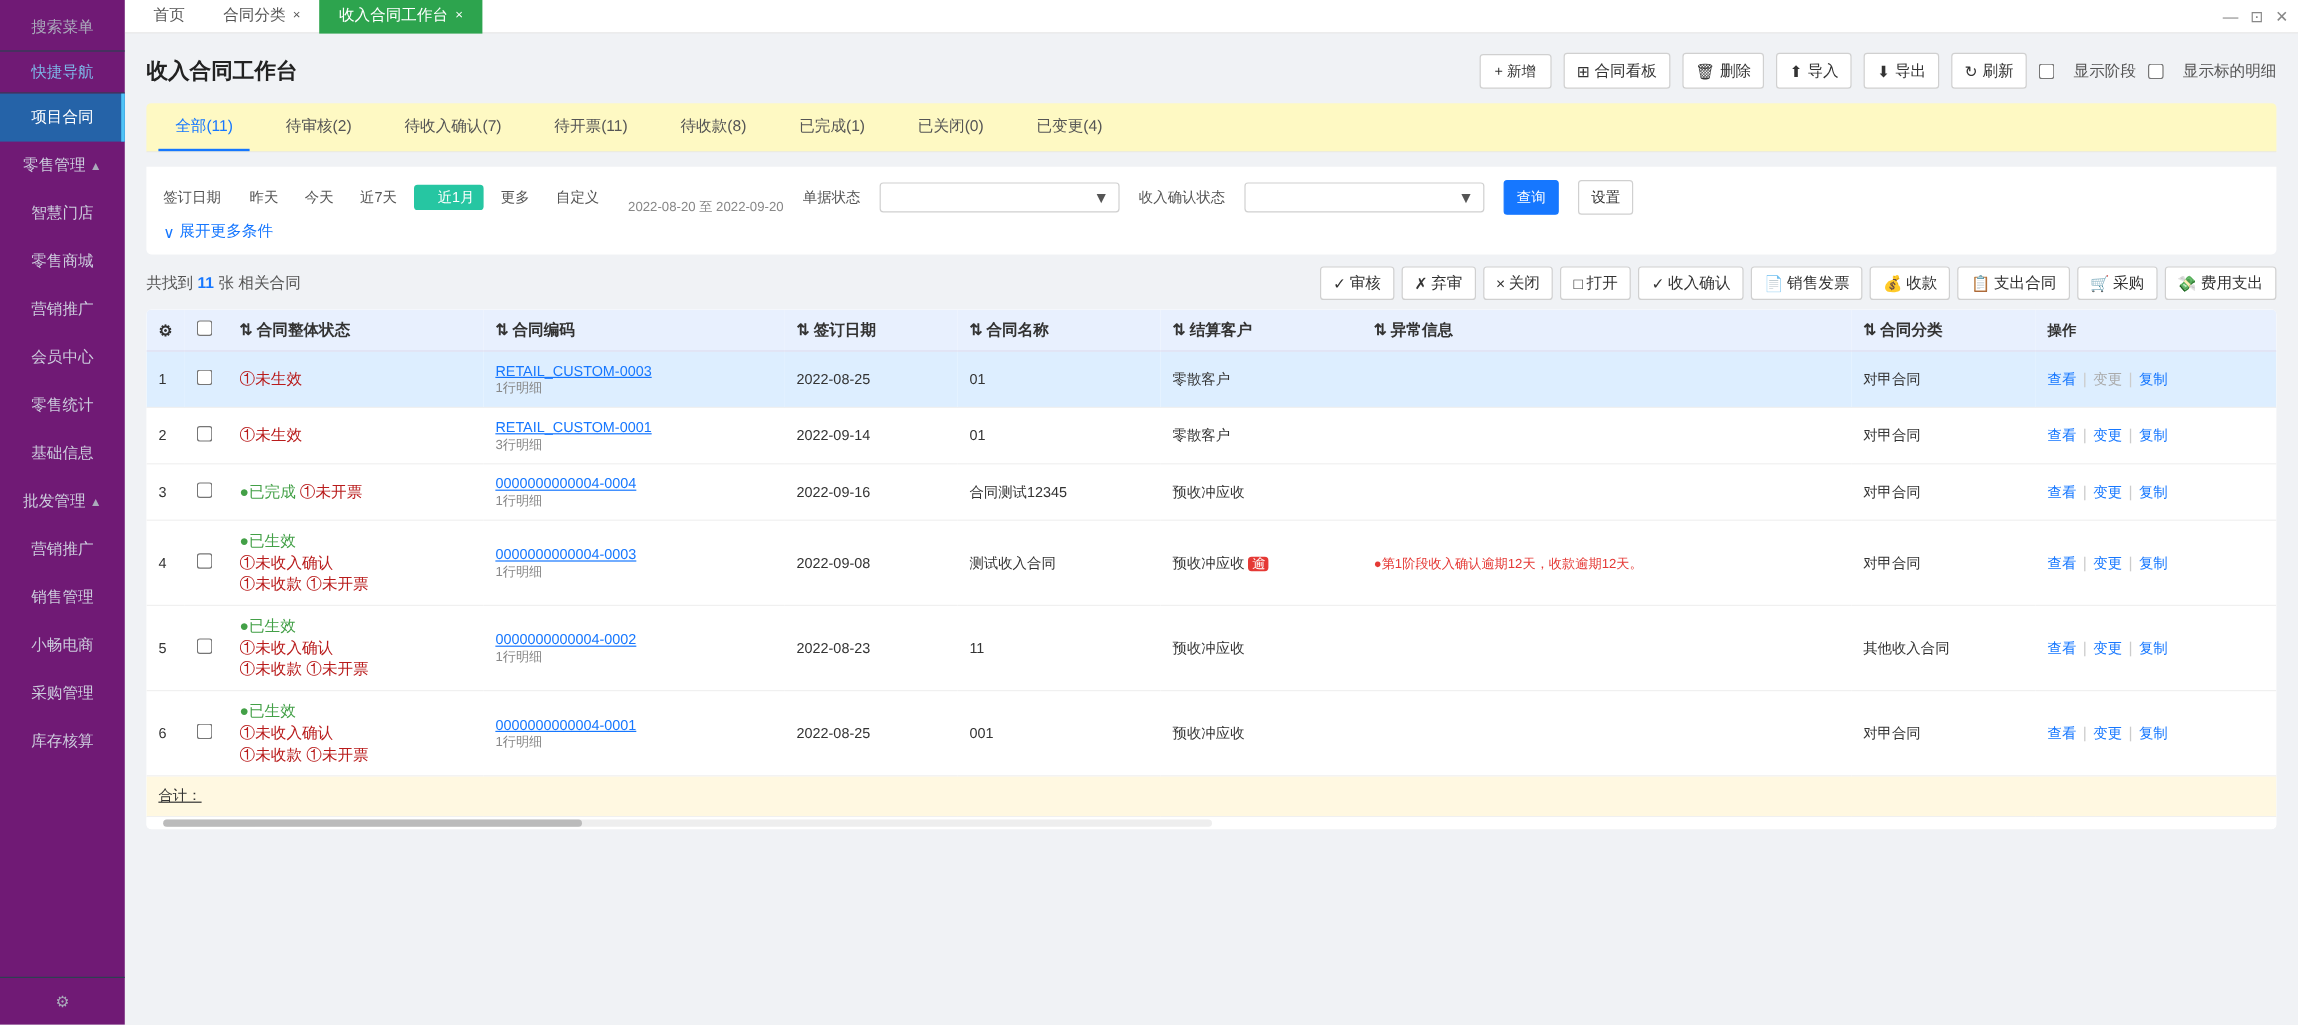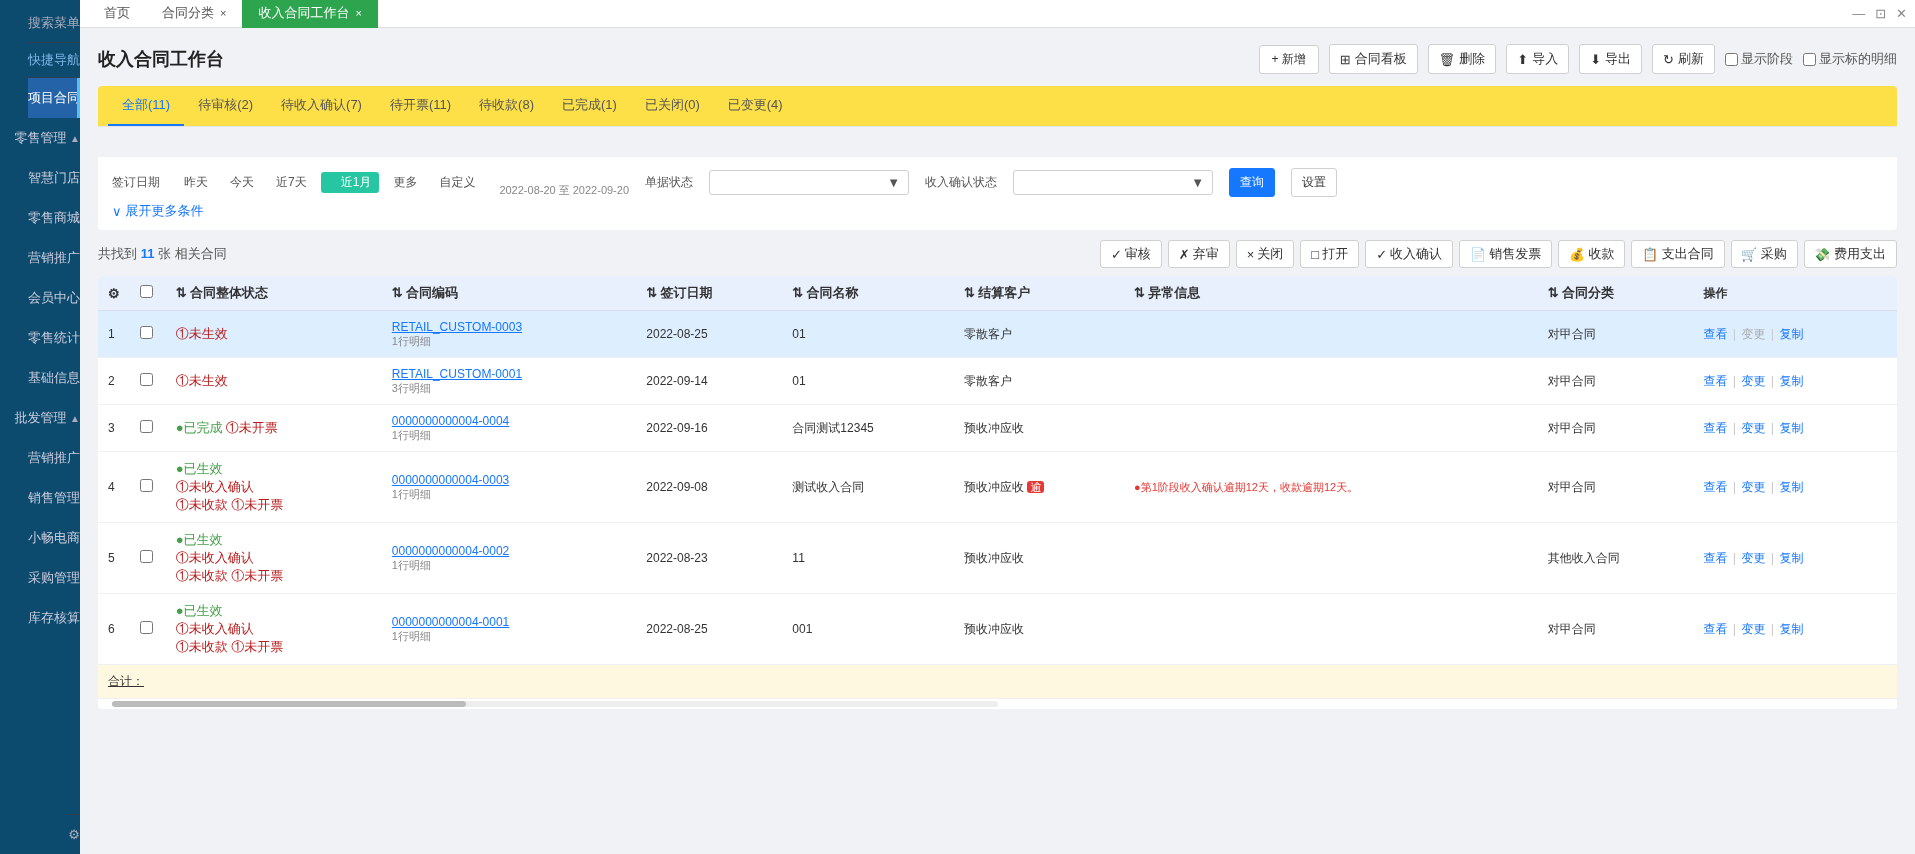--- a/index.html
+++ b/index.html
@@ -1,19 +1,19 @@
 <!DOCTYPE html>
 <html><head>
   <meta charset="utf-8">
   <style>
     * { box-sizing: border-box; margin: 0; padding: 0; font-family: 'Microsoft YaHei', Arial, sans-serif; font-size: 13px; }
     body { background: #f0f2f5; display: flex; height: 854px; overflow: hidden; }
 
     
-    .sidebar { width: 80px; background: #0c4a6e; display: flex; flex-direction: column; height: 100%; flex-shrink: 0; align-items: flex-end; }
+    .sidebar { width: 104px; background: #701a75; display: flex; flex-direction: column; height: 100%; flex-shrink: 0; }
     .sidebar-search { color: #aab; padding: 14px 0 10px 0; text-align: center; font-size: 13px; cursor: pointer; border-bottom: 1px solid #2e3f52; }
     .sidebar-nav-label { color: #7eb7e8; padding: 8px 0 8px 0; text-align: center; font-size: 13px; border-bottom: 1px solid #2e3f52; cursor: pointer; }
     .sidebar-item { color: #ccd; padding: 11px 0; text-align: center; font-size: 13px; cursor: pointer; position: relative; }
     .sidebar-item.active { background: #2563a8; color: #fff; }
     .sidebar-item.active::after { content: ''; position: absolute; right: 0; top: 0; bottom: 0; width: 3px; background: #4fc3f7; }
     .sidebar-item-arrow { color: #aab; font-size: 10px; }
     .sidebar-bottom { margin-top: auto; border-top: 1px solid #2e3f52; padding: 12px 0; text-align: center; color: #aab; cursor: pointer; }
 
     
     .main { flex: 1; display: flex; flex-direction: column; overflow: hidden; }
@@ -28,24 +28,24 @@
     
     .content { flex: 1; overflow: auto; padding: 16px 18px; background: #f0f2f5; }
 
     
     .page-header { display: flex; align-items: center; justify-content: space-between; margin-bottom: 12px; }
     .page-title { font-size: 18px; font-weight: bold; color: #222; }
     .header-actions { display: flex; gap: 10px; align-items: center; flex-wrap: wrap; }
     .btn-action { display: flex; align-items: center; gap: 4px; padding: 5px 10px; border: 1px solid #d0d0d0; background: #fff; border-radius: 3px; cursor: pointer; color: #333; font-size: 12px; white-space: nowrap; }
     .btn-action.primary { background: #1677ff; color: #fff; border-color: #1677ff; }
     .btn-new { display: flex; align-items: center; gap: 4px; padding: 5px 12px; background: #fff; border: 1px solid #d0d0d0; border-radius: 3px; cursor: pointer; color: #333; font-size: 12px; }
-    .checkbox-label { display: flex; align-items: center; gap: 3px; font-size: 12px; color: #555; cursor: pointer; }
-
-    
-    .sub-tabs { display: flex; gap: 0; border-bottom: 1px solid #e5e5e5; margin-bottom: 30px; background: #fde047; padding: 0 10px; border-radius: 4px 4px 0 0; }
+    .checkbox-label { display: flex; align-items: center; gap: 16px; font-size: 12px; color: #555; cursor: pointer; }
+
+    
+    .sub-tabs { display: flex; gap: 16px; border-bottom: 1px solid #e5e5e5; margin-bottom: 12px; background: #fef9c3; padding: 0 10px; border-radius: 4px 4px 0 0; }
     .sub-tab { padding: 10px 14px; cursor: pointer; color: #555; font-size: 13px; border-bottom: 2px solid transparent; }
     .sub-tab.active { color: #1677ff; border-bottom: 2px solid #1677ff; font-weight: 500; }
 
     
     .filter-area { background: #fff; padding: 10px 14px; border-radius: 0 0 4px 4px; margin-bottom: 10px; }
     .filter-row { display: flex; align-items: center; gap: 16px; flex-wrap: wrap; }
     .filter-label { color: #555; font-size: 12px; white-space: nowrap; }
     .date-options { display: flex; gap: 6px; align-items: center; }
     .date-opt { padding: 2px 8px; border-radius: 3px; cursor: pointer; color: #555; font-size: 12px; }
     .date-opt.active { background: #26c6a2; color: #fff; border-radius: 3px; padding-left: 20px; }

